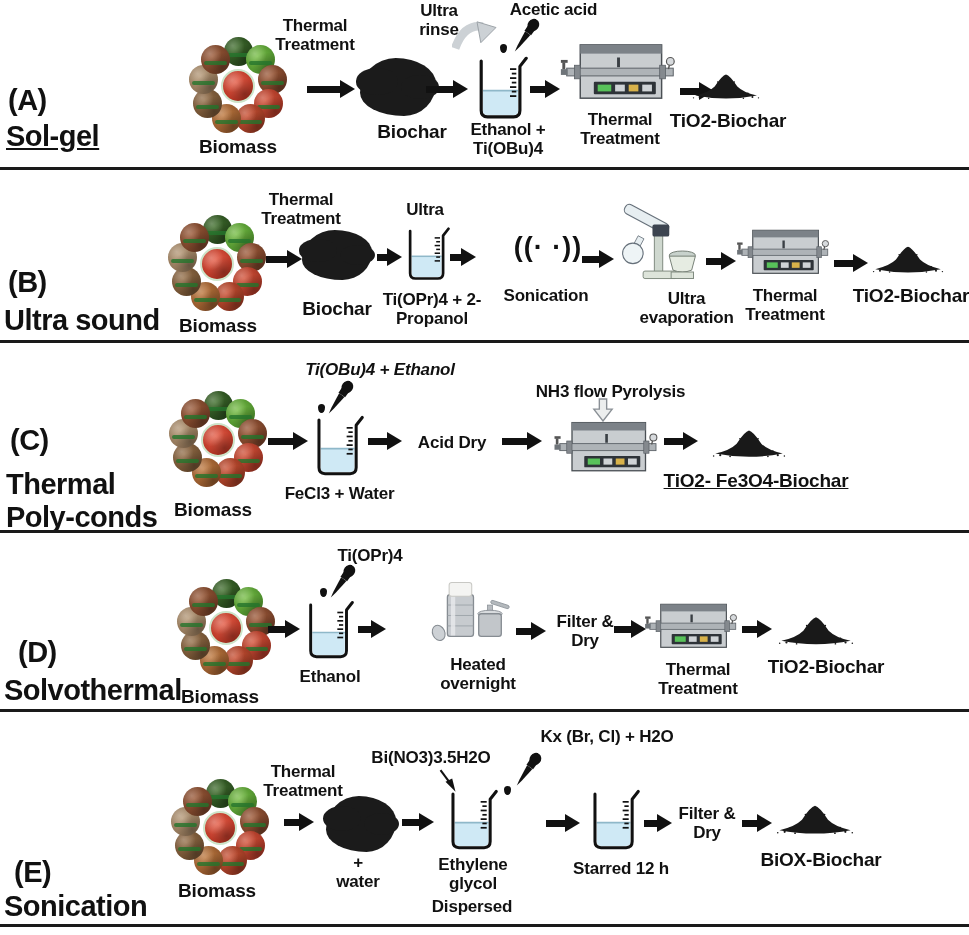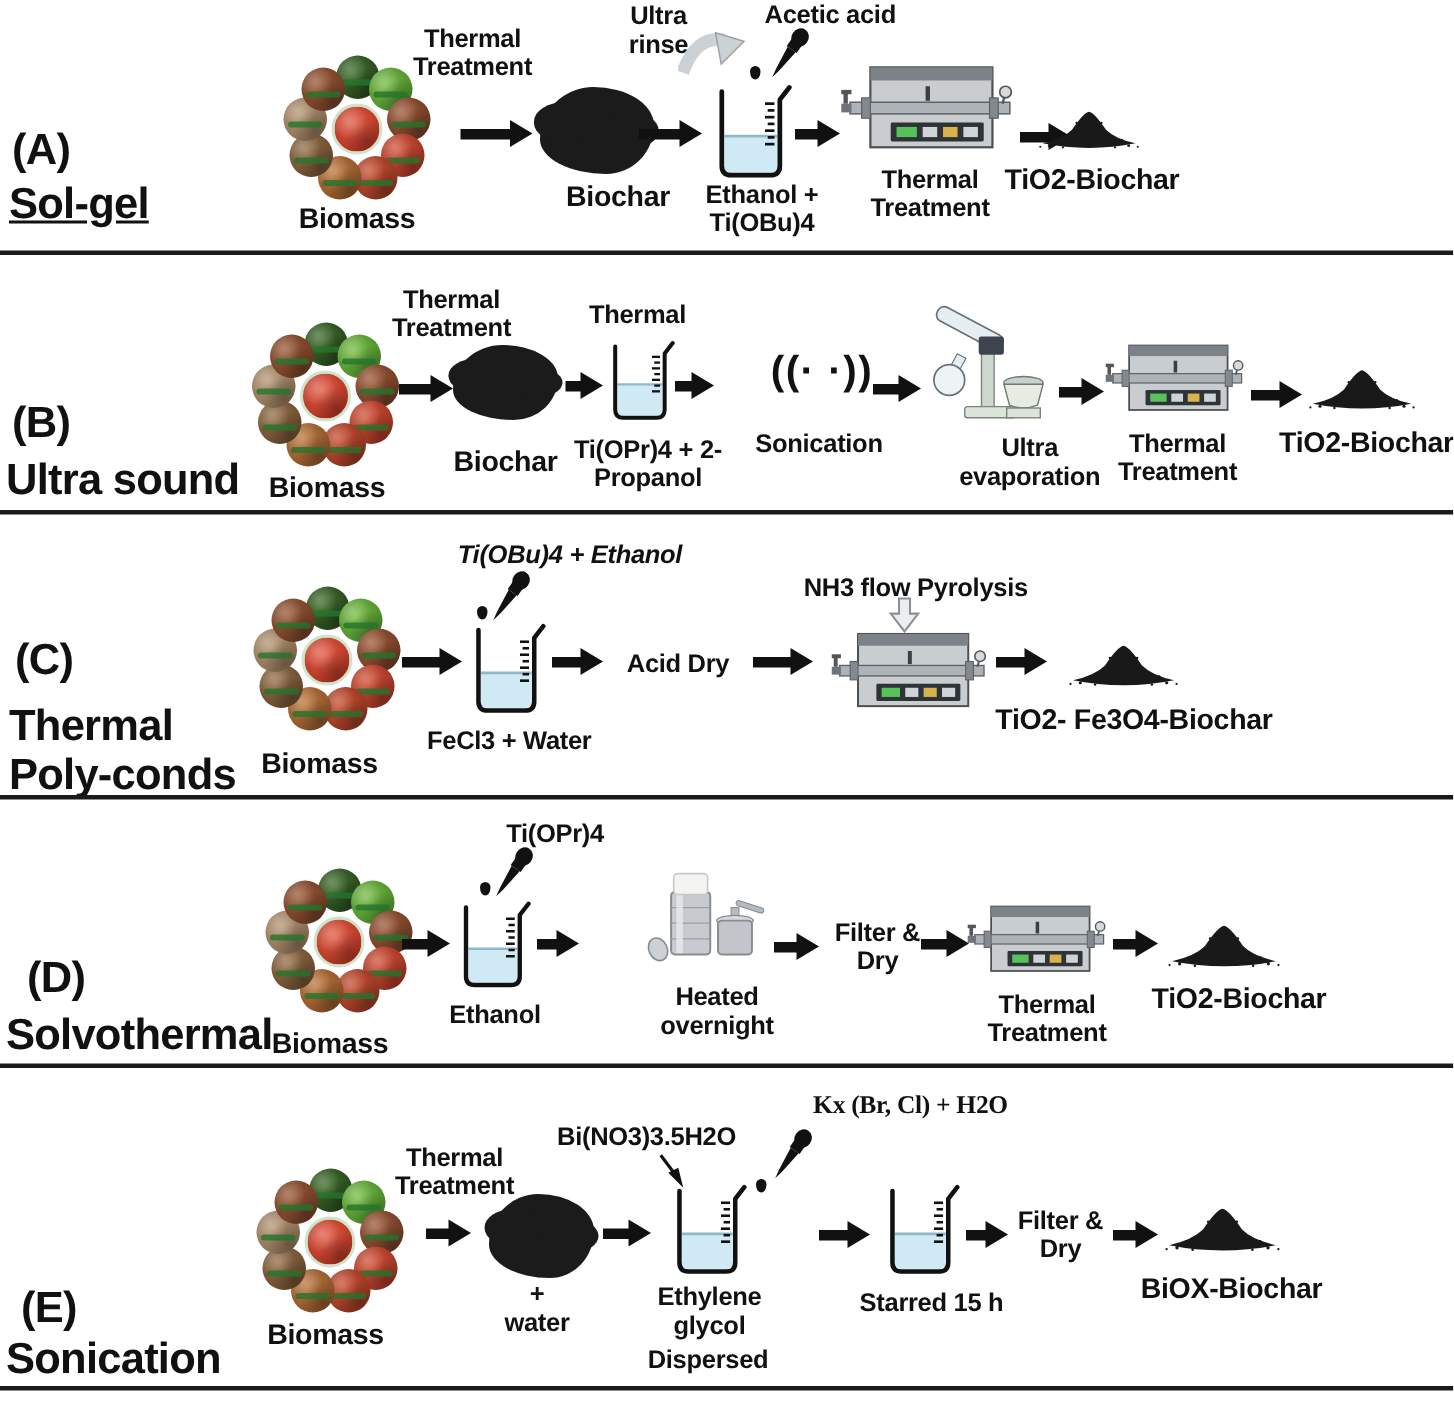--- a/index.html
+++ b/index.html
@@ -208,21 +208,21 @@
         <span class="bm bm5"></span>
         <span class="bm bm6"></span>
         <span class="bm bm7"></span>
         <span class="bm bm8"></span>
         <span class="bm bm9"></span>
       </div>
     <div class="lbl big" style="left:166px;top:315px;width:104px;">Biomass</div>
     <span class="arr" style="left:266px;top:250px;width:36px;"></span>
     <div class="blob" style="left:302px;top:230px;width:70px;height:50px;"></div>
     <div class="lbl big" style="left:285px;top:298px;width:104px;">Biochar</div>
-    <div class="lbl" style="left:380px;top:200px;width:90px;">Thermal</div>
+    <div class="lbl" style="left:380px;top:200px;width:90px;">Ultra</div>
     <span class="arr" style="left:377px;top:248px;width:25px;"></span>
     <svg class="ic" style="left:404px;top:224px;width:46px;height:60px;">
         <use href="#sym-beaker"></use>
       </svg>
     <div class="lbl" style="left:382px;top:290px;width:100px;">Ti(OPr)4 + 2-Propanol</div>
     <span class="arr" style="left:450px;top:248px;width:26px;"></span>
     <div class="sonic" style="left:498px;top:232px;width:100px;">((· ·))</div>
     <div class="lbl" style="left:492px;top:286px;width:108px;">Sonication</div>
     <span class="arr" style="left:582px;top:250px;width:32px;"></span>
     <svg class="ic" style="left:616px;top:202px;width:86px;height:84px;">
@@ -275,21 +275,21 @@
     <svg class="ic" style="left:592px;top:398px;width:22px;height:24px;">
         <use href="#sym-hollow-down"></use>
       </svg>
     <svg class="ic" style="left:554px;top:420px;width:106px;height:56px;">
         <use href="#sym-furnace"></use>
       </svg>
     <span class="arr" style="left:664px;top:432px;width:34px;"></span>
     <svg class="ic" style="left:712px;top:424px;width:74px;height:36px;">
         <use href="#sym-pile"></use>
       </svg>
-    <div class="lbl big nw" style="left:656px;top:470px;width:200px;">TiO2- Fe3O4-Biochar</div>
+    <div class="lbl big nw" style="left:656px;top:470px;width:200px;text-decoration:underline;">TiO2- Fe3O4-Biochar</div>
   </div>
   <div class="sep" style="top:530px;"></div>
 
   <div>
     <div class="rl" style="left:18px;top:636px;">(D)</div>
     <div class="rl" style="left:4px;top:674px;">Solvothermal</div>
     <div class="biomass" style="left:176px;top:578px;">
         <span class="bm bm0"></span>
         <span class="bm bm1"></span>
         <span class="bm bm2"></span>
@@ -350,35 +350,35 @@
       </div>
     <div class="lbl big" style="left:165px;top:880px;width:104px;">Biomass</div>
     <span class="arr" style="left:284px;top:813px;width:30px;"></span>
     <div class="blob" style="left:326px;top:796px;width:70px;height:56px;"></div>
     <div class="lbl" style="left:334px;top:853px;width:48px;">+ water</div>
     <span class="arr" style="left:402px;top:813px;width:32px;"></span>
     <div class="lbl nw" style="left:356px;top:748px;width:150px;">Bi(NO3)3.5H2O</div>
     <svg class="ic" style="left:438px;top:768px;width:20px;height:26px;">
         <use href="#sym-diag-arrow"></use>
       </svg>
-    <div class="lbl nw" style="left:522px;top:727px;width:170px;font-family:Liberation Serif, serif;">Kx (Br, Cl) + H2O</div>
+    <div class="lbl nw" style="left:522px;top:727px;width:170px;">Kx (Br, Cl) + H2O</div>
     <svg class="ic tilt" style="left:516px;top:750px;width:22px;height:42px;">
         <use href="#sym-dropper"></use>
       </svg>
     <span class="drop" style="left:504px;top:786px;"></span>
     <svg class="ic" style="left:446px;top:788px;width:52px;height:64px;">
         <use href="#sym-beaker"></use>
       </svg>
     <div class="lbl" style="left:427px;top:855px;width:92px;">Ethylene glycol</div>
     <div class="lbl" style="left:424px;top:897px;width:96px;">Dispersed</div>
     <span class="arr" style="left:546px;top:814px;width:34px;"></span>
     <svg class="ic" style="left:588px;top:788px;width:52px;height:64px;">
         <use href="#sym-beaker"></use>
       </svg>
-    <div class="lbl nw" style="left:566px;top:859px;width:110px;">Starred 15 h</div>
+    <div class="lbl nw" style="left:566px;top:859px;width:110px;">Starred 12 h</div>
     <span class="arr" style="left:644px;top:814px;width:28px;"></span>
     <div class="lbl" style="left:678px;top:804px;width:58px;">Filter &amp; Dry</div>
     <span class="arr" style="left:742px;top:814px;width:30px;"></span>
     <svg class="ic" style="left:776px;top:798px;width:78px;height:40px;">
         <use href="#sym-pile"></use>
       </svg>
     <div class="lbl big nw" style="left:752px;top:849px;width:138px;">BiOX-Biochar</div>
   </div>
   <div class="sep" style="top:924px;"></div>
 

